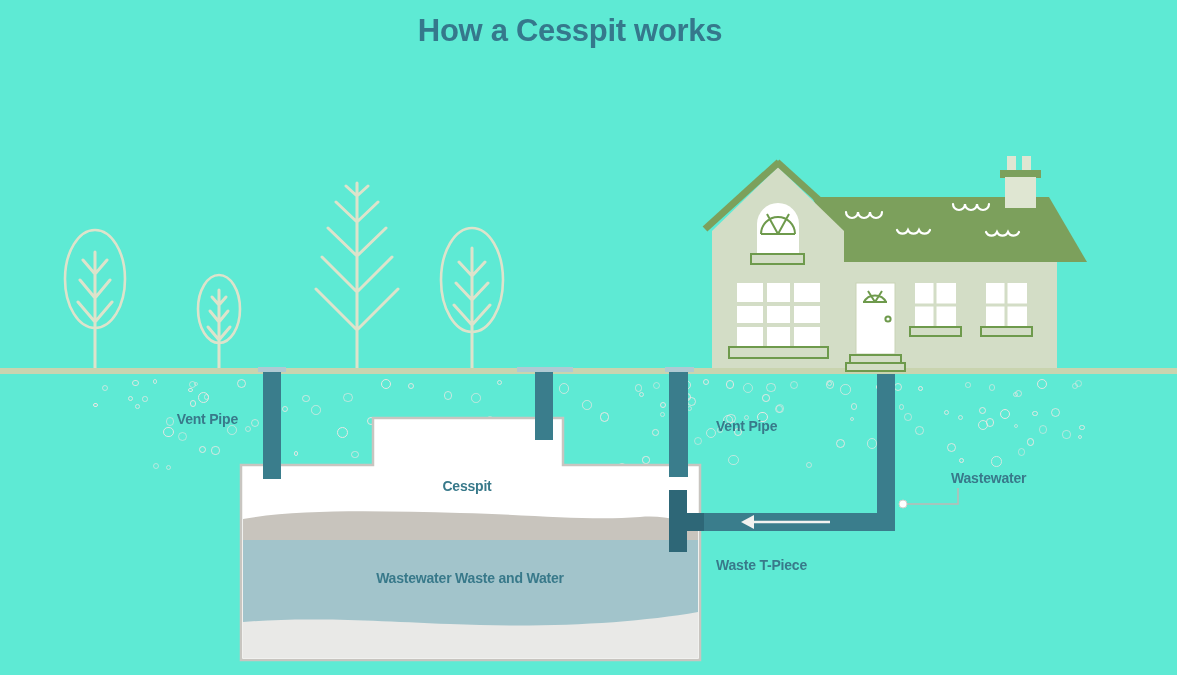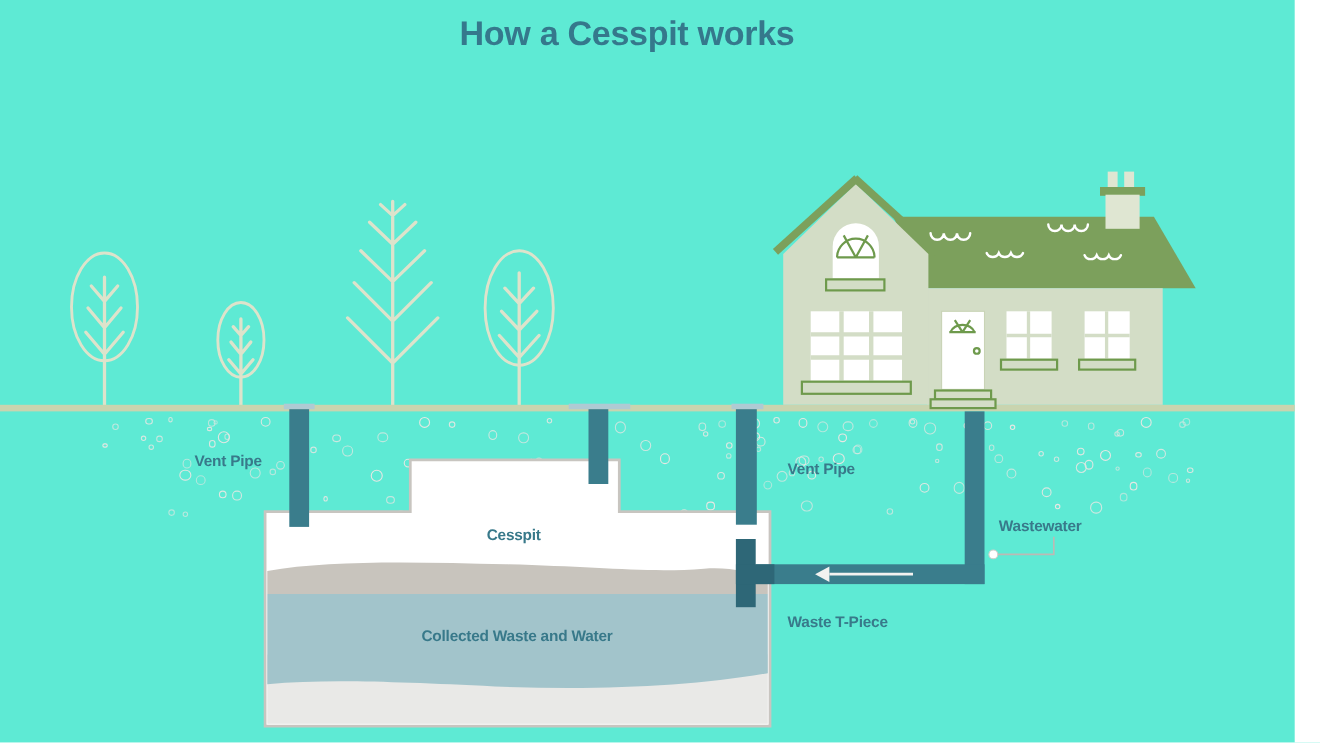--- a/index.html
+++ b/index.html
@@ -262,16 +262,16 @@
       <polygon class="arrowhead" points="754,515 754,529 741,522"></polygon>
     </g>
 
     <polyline class="leader" points="958,488 958,504 906,504"></polyline>
     <circle class="leaderdot" cx="903" cy="504" r="4"></circle>
   </svg>
 
   <div class="lbl" style="left:150px;top:411px;width:88px;text-align:right;">Vent Pipe</div>
   <div class="lbl" style="left:716px;top:418px;">Vent Pipe</div>
   <div class="lbl" style="left:407px;top:478px;width:120px;text-align:center;">Cesspit</div>
-  <div class="lbl" style="left:340px;top:570px;width:260px;text-align:center;">Collected Waste and Water</div>
-  <div class="lbl" style="left:908px;top:470px;">Wastewater</div>
+  <div class="lbl" style="left:340px;top:570px;width:260px;text-align:center;">Wastewater Waste and Water</div>
+  <div class="lbl" style="left:951px;top:470px;">Wastewater</div>
   <div class="lbl" style="left:716px;top:557px;">Waste T-Piece</div>
 </div>
 
 </body></html>

